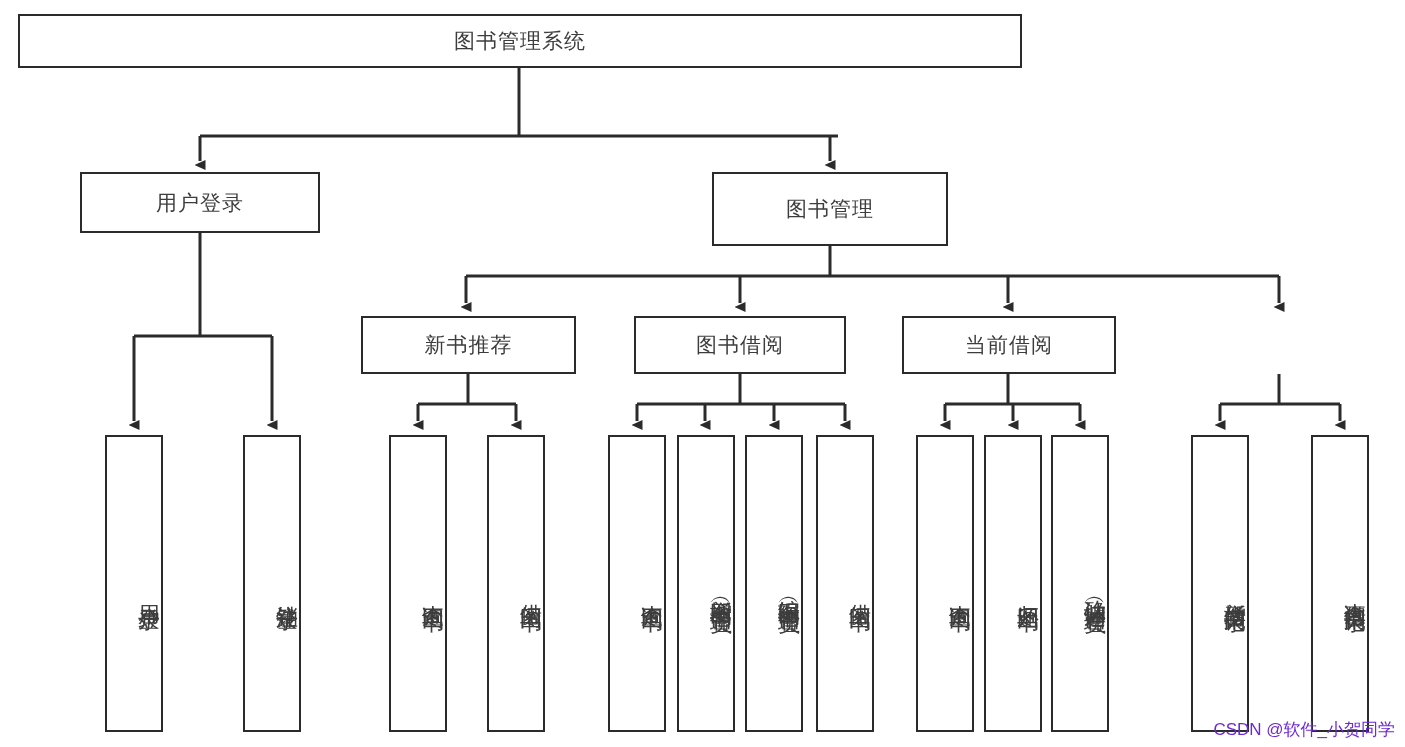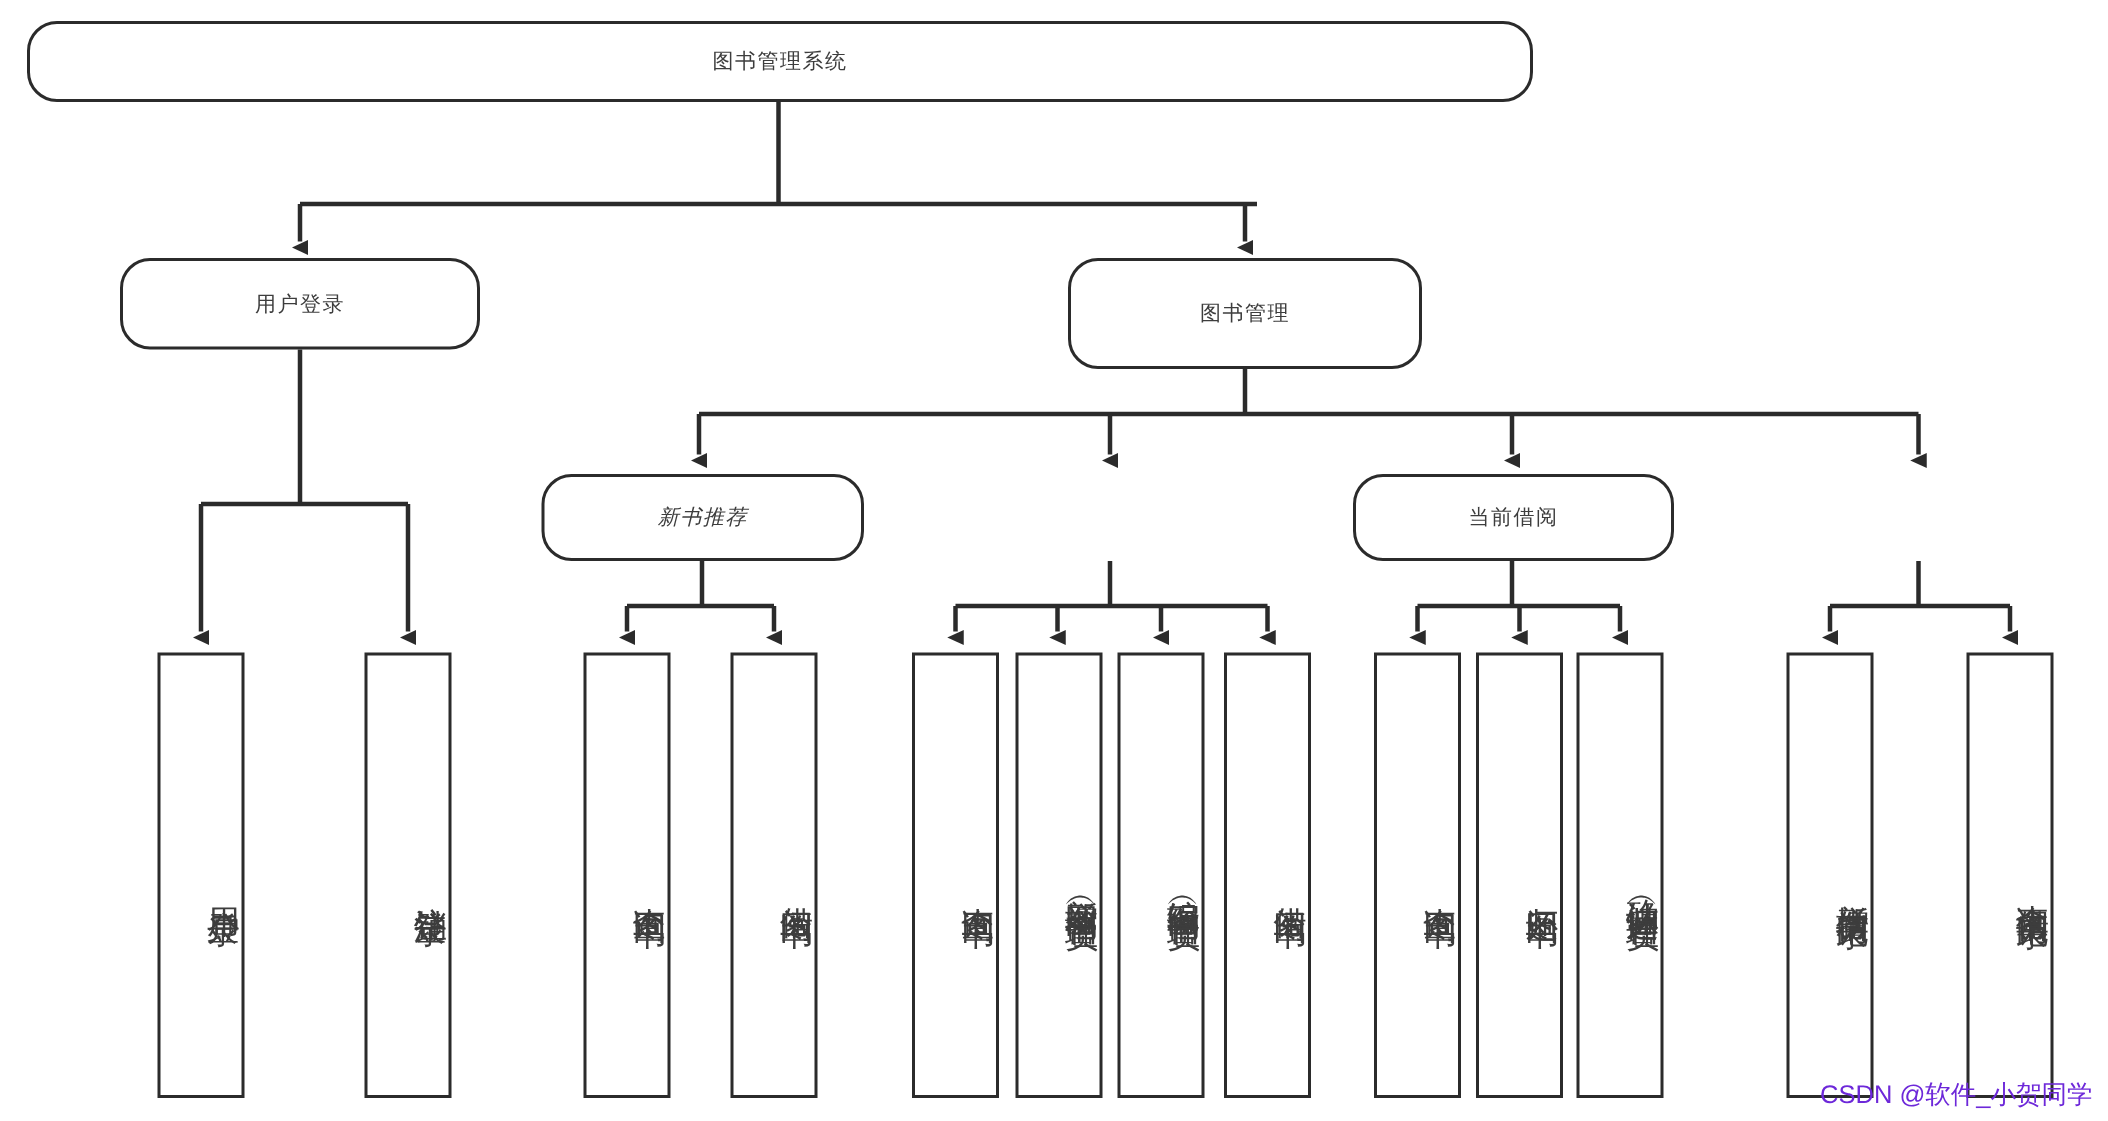--- a/index.html
+++ b/index.html
@@ -29,24 +29,23 @@
     box-sizing: border-box;
     border: 2px solid #2b2b2b;
     background: #ffffff;
     display: flex;
     align-items: center;
     justify-content: center;
     color: #3d3d3d;
     z-index: 2;
   }
   .node.h {
-    font-size: 14px;
+    font-size: 21px;
     letter-spacing: 1px;
     white-space: nowrap;
-    border-radius: 20px;
   }
   
   .node.v {
     writing-mode: vertical-rl;
     text-orientation: upright;
     align-items: flex-start;
     justify-content: center;
     padding-top: 14px;
     font-size: 22px;
     line-height: 1.06;
@@ -129,24 +128,27 @@
   </div>
 
   <div class="node h" style="left:80px; top:172px; width:240px; height:61px;">
     <span>用户登录</span>
   </div>
 
   <div class="node h" style="left:712px; top:172px; width:236px; height:74px;">
     <span>图书管理</span>
   </div>
 
-  <div class="node h" style="left:361px; top:316px; width:215px; height:58px;font-style:italic;">
+  <div class="node h" style="left:361px; top:316px; width:215px; height:58px;">
     <span>新书推荐</span>
   </div>
 
+  <div class="node h" style="left:634px; top:316px; width:212px; height:58px;">
+    <span>图书借阅</span>
+  </div>
 
   <div class="node h" style="left:902px; top:316px; width:214px; height:58px;text-align:right;">
     <span>当前借阅</span>
   </div>
 
 
   <div class="node v" style="left:105px; top:435px; width:58px; height:297px;">
     <span class="vtext">用户登录</span>
   </div>
 

